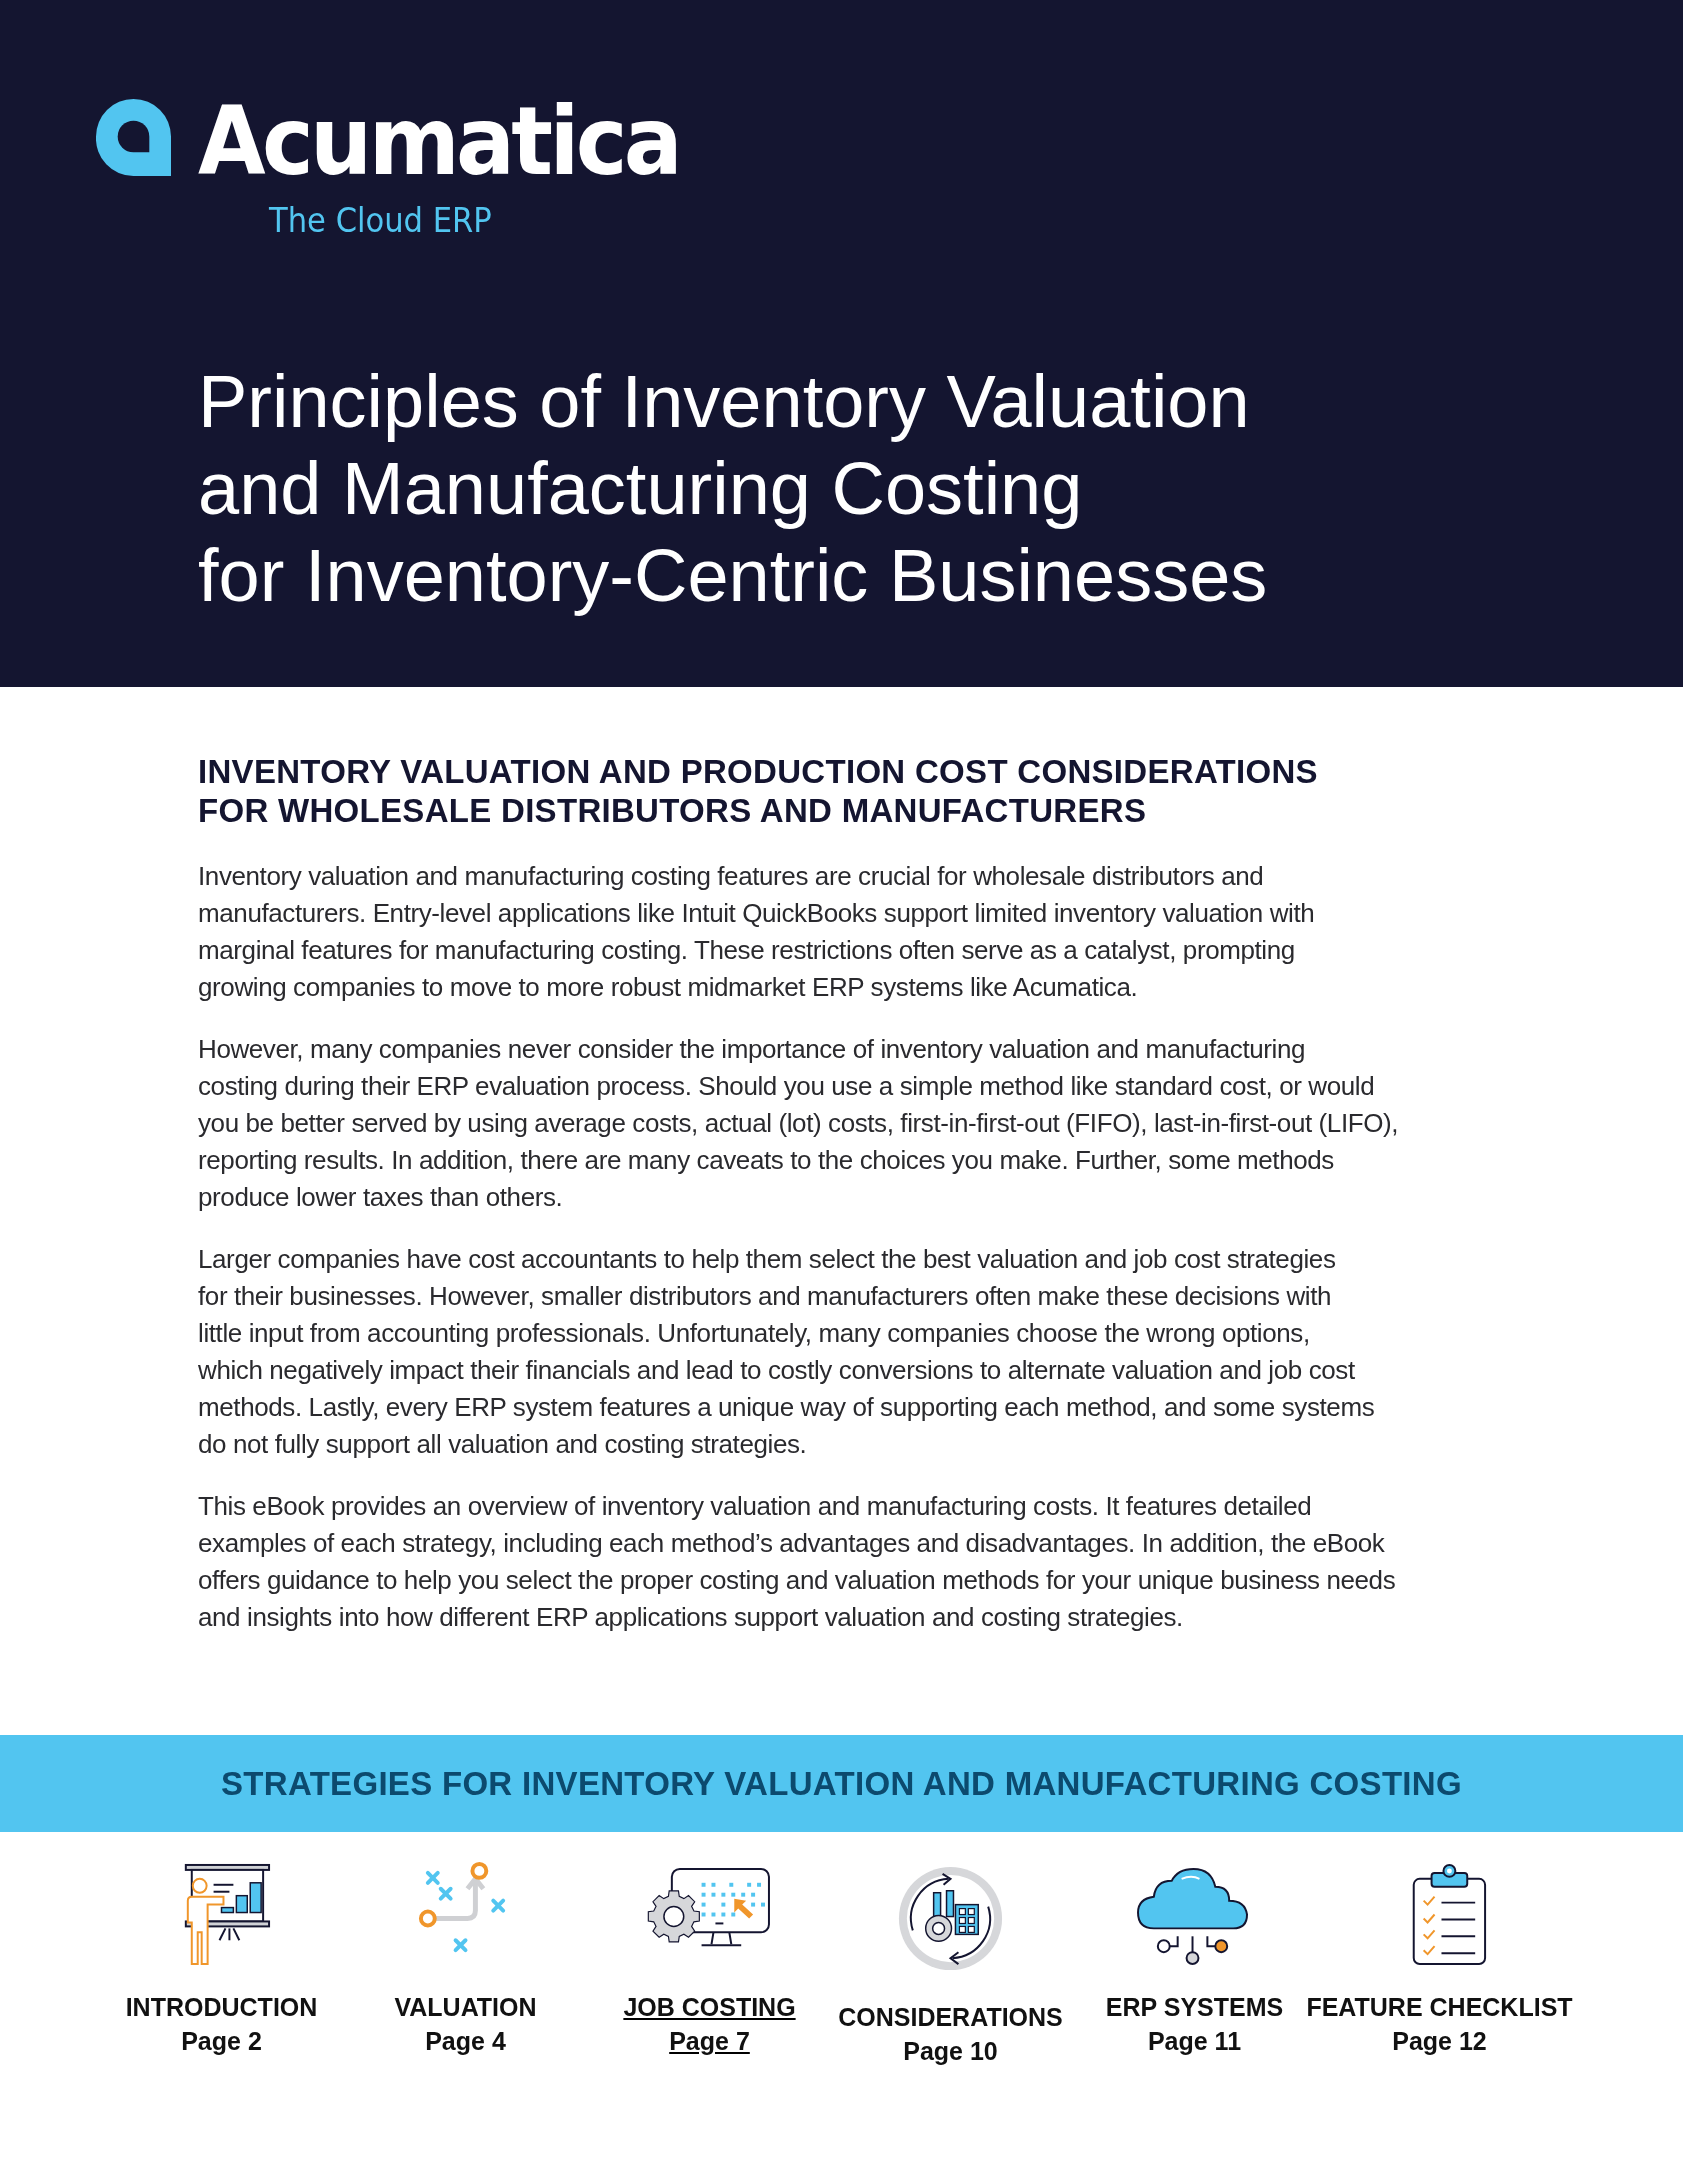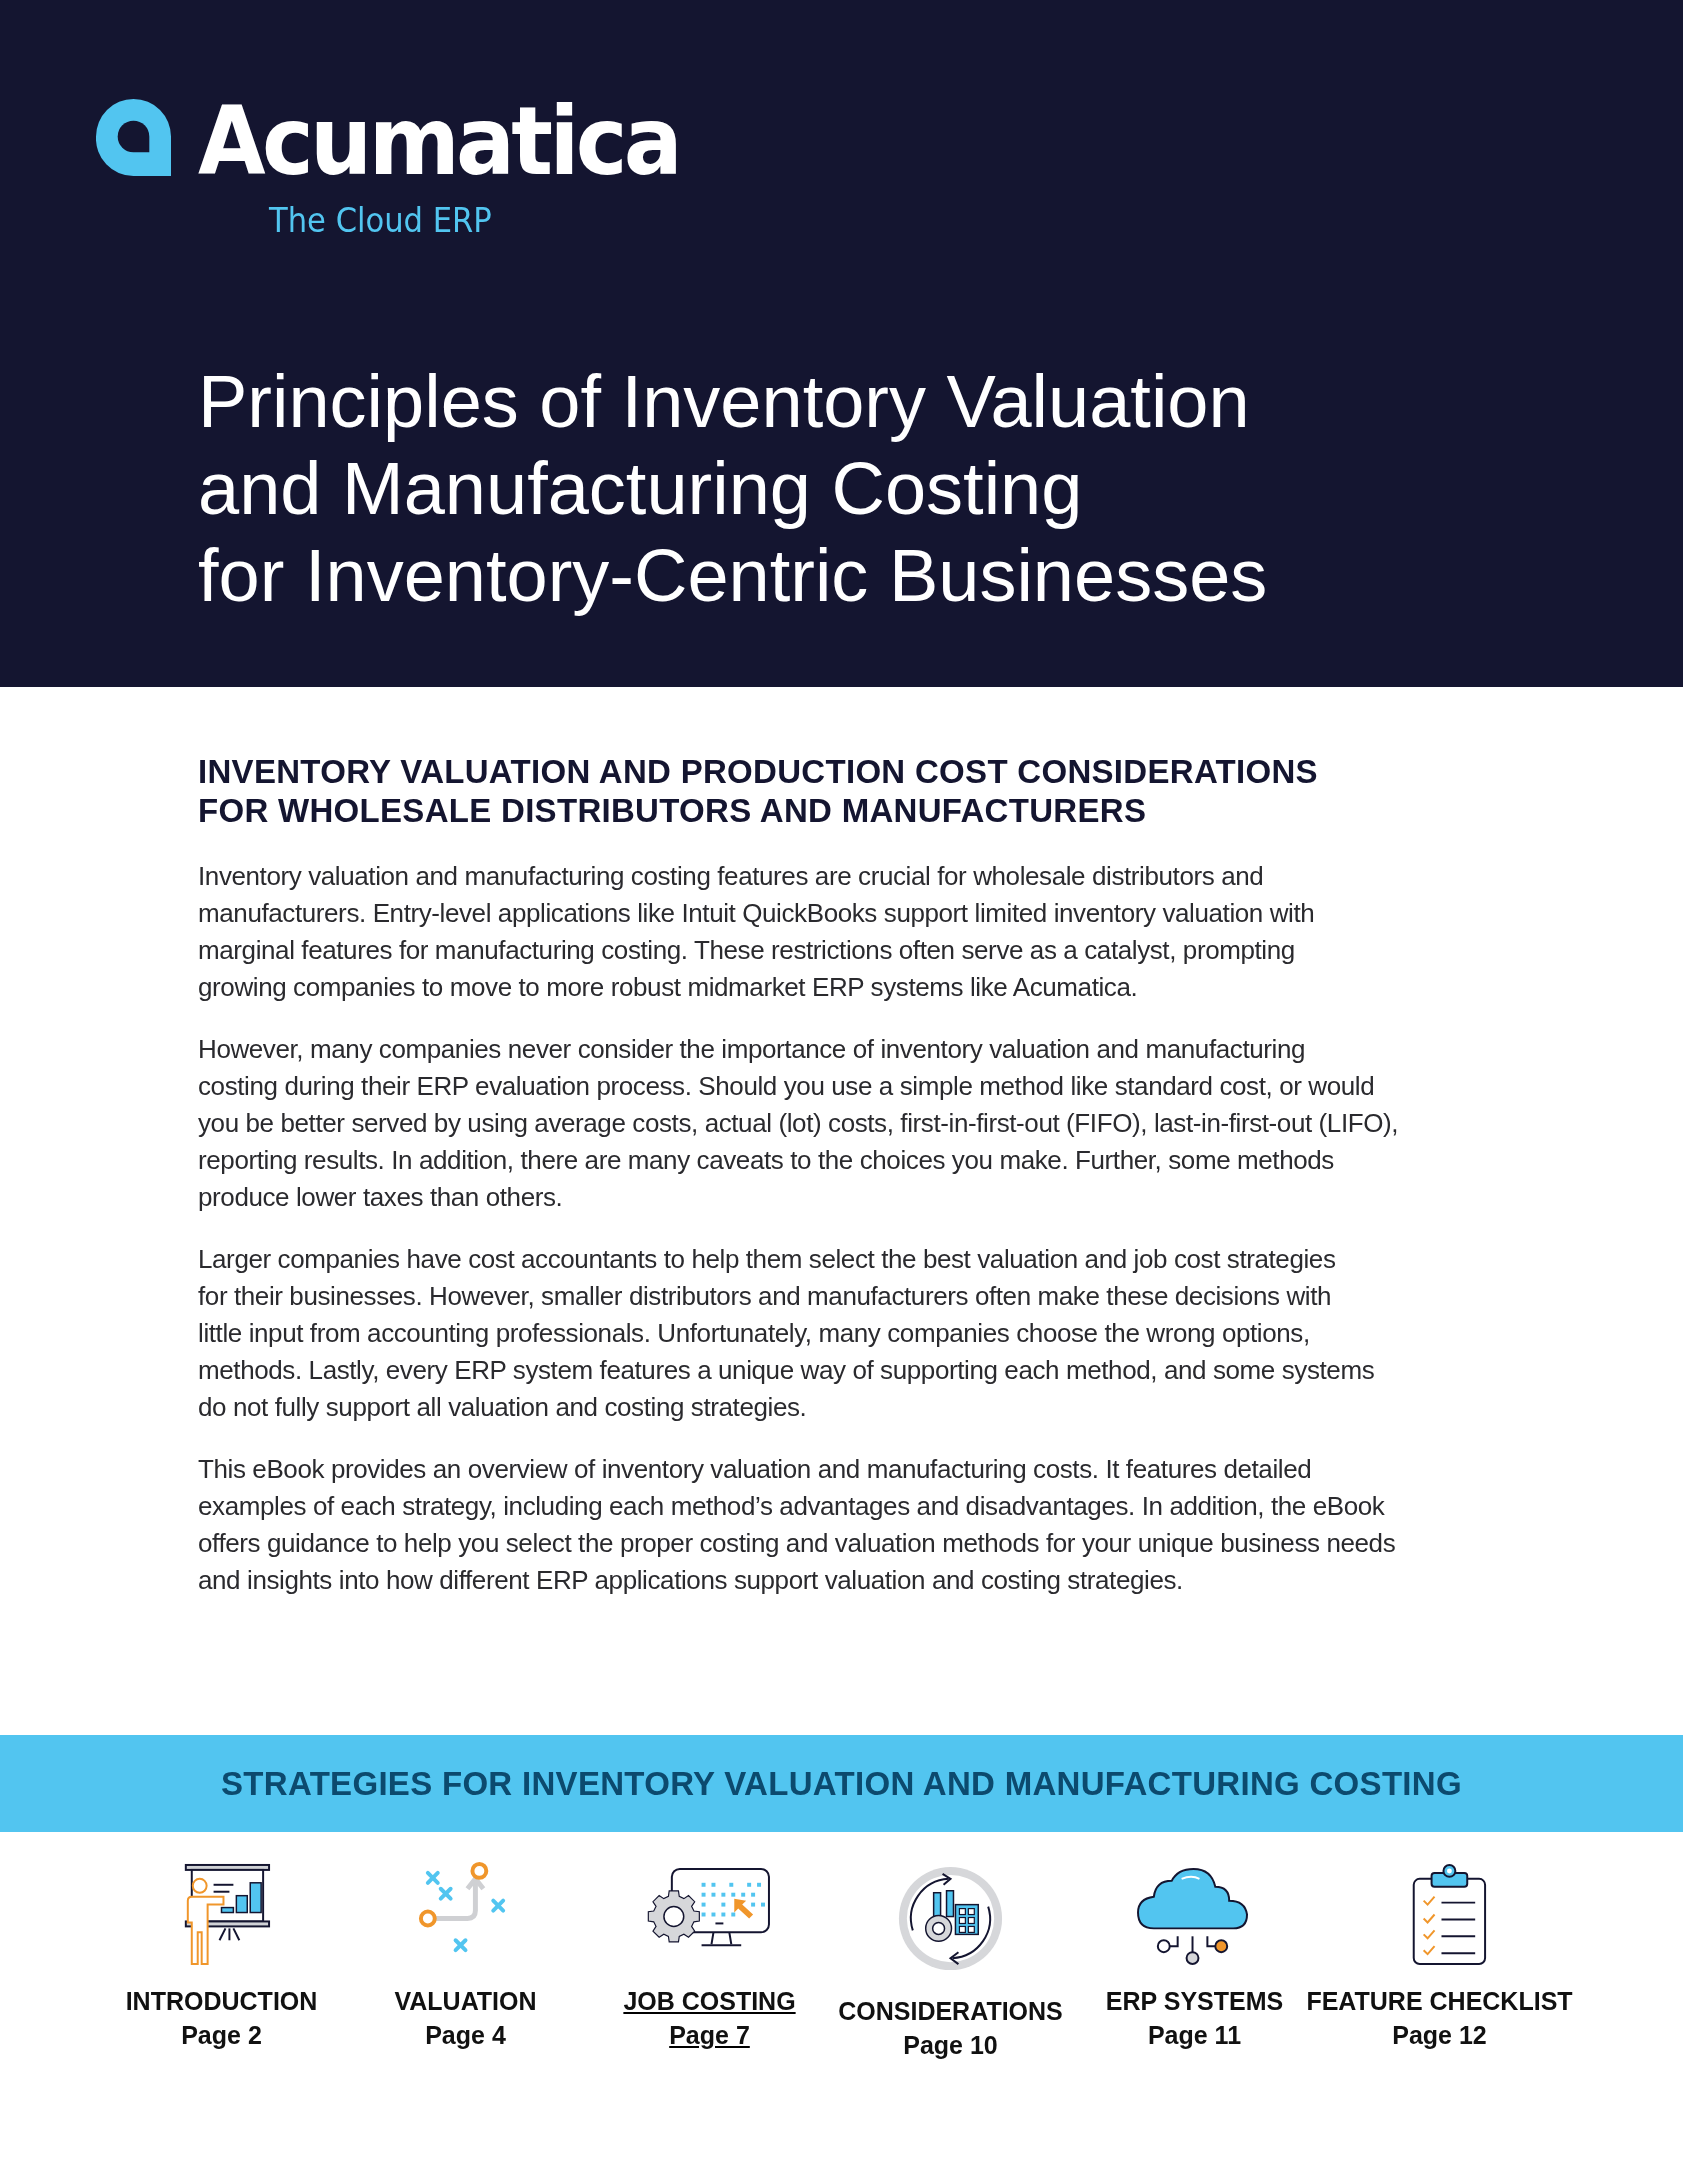--- a/index.html
+++ b/index.html
@@ -50,21 +50,21 @@
   .banner span {
     color: #0c4a6e; font-family: "Liberation Sans", sans-serif; font-weight: bold;
     font-size: 33px; letter-spacing: 0.3px;
   }
   .nav { position: absolute; left: 0; top: 1861px; width: 1683px; height: 238px; }
   .nav-item {
     position: absolute; top: 0; width: 277px; text-align: center; cursor: pointer;
   }
   .nav-item svg { display: block; margin: 0 auto; }
   .nav-label {
-    margin-top: 14px; font-family: "Liberation Sans", sans-serif; font-weight: bold;
+    margin-top: 20px; font-family: "Liberation Sans", sans-serif; font-weight: bold;
     font-size: 25px; line-height: 34px; color: #111111; white-space: nowrap;
   }
   .nav-page {
     font-family: "Liberation Sans", sans-serif; font-weight: bold;
     font-size: 25px; line-height: 34px; color: #111111;
   }
 </style>
 </head>
 <body>
 
@@ -101,20 +101,21 @@
     <div>costing during their ERP evaluation process. Should you use a simple method like standard cost, or would</div>
     <div>you be better served by using average costs, actual (lot) costs, first-in-first-out (FIFO), last-in-first-out (LIFO),</div>
     <div>reporting results. In addition, there are many caveats to the choices you make. Further, some methods</div>
     <div>produce lower taxes than others.</div>
   </div>
 
   <div class="para">
     <div>Larger companies have cost accountants to help them select the best valuation and job cost strategies</div>
     <div>for their businesses. However, smaller distributors and manufacturers often make these decisions with</div>
     <div>little input from accounting professionals. Unfortunately, many companies choose the wrong options,</div>
+    <div>which negatively impact their financials and lead to costly conversions to alternate valuation and job cost</div>
     <div>methods. Lastly, every ERP system features a unique way of supporting each method, and some systems</div>
     <div>do not fully support all valuation and costing strategies.</div>
   </div>
 
   <div class="para">
     <div>This eBook provides an overview of inventory valuation and manufacturing costs. It features detailed</div>
     <div>examples of each strategy, including each method’s advantages and disadvantages. In addition, the eBook</div>
     <div>offers guidance to help you select the proper costing and valuation methods for your unique business needs</div>
     <div>and insights into how different ERP applications support valuation and costing strategies.</div>
   </div>

